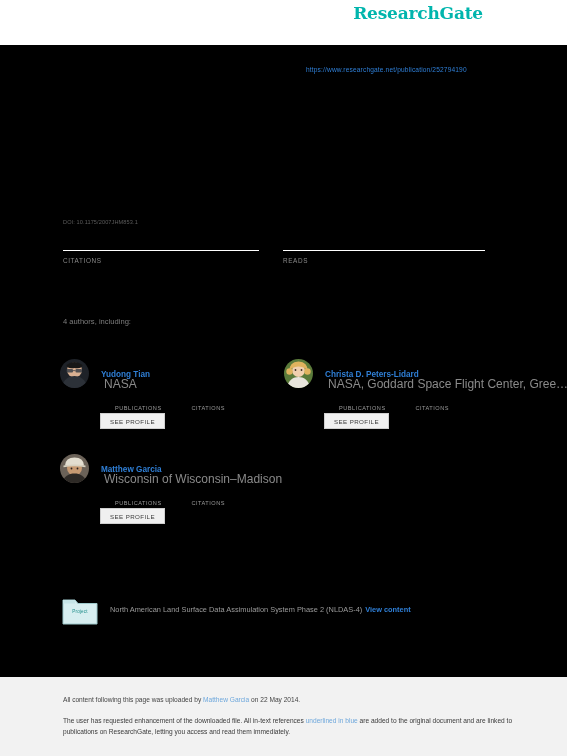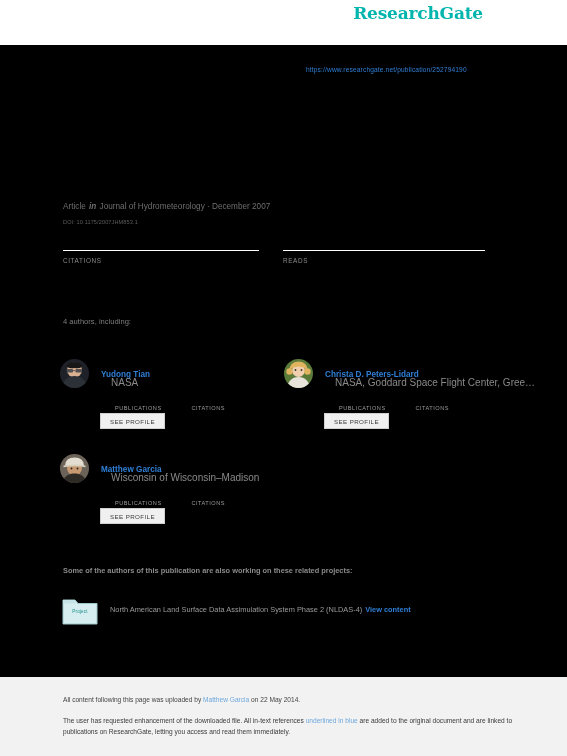--- a/index.html
+++ b/index.html
@@ -125,22 +125,22 @@
   .author-name {
     position: absolute;
     top: 13px; left: 41px;
     font-size: 8.2px;
     font-weight: bold;
     color: #2f7fd6;
     white-space: nowrap;
   }
   .author-affil {
     position: absolute;
-    top: 20px; left: 51px;
-    font-size: 10px;
+    top: 20px; left: 44px;
+    font-size: 12px;
     color: #8a8a8a;
     white-space: nowrap;
   }
   .author-metrics {
     position: absolute;
     top: 39px; left: 55px;
     width: 160px;
   }
   .metric {
     display: inline-block;
@@ -240,25 +240,20 @@
 
 <div class="page">
 
   <div class="top-strip"></div>
   <div class="body-dark"></div>
 
   <div class="brand">ResearchGate</div>
 
   <div class="pub-url">https://www.researchgate.net/publication/252794190</div>
 
-  <div class="article-line">
-    <span class="lbl">Article</span>
-    <span class="it">in</span>
-    <span class="lbl">Journal of Hydrometeorology · December 2007</span>
-  </div>
   <div class="doi-line">DOI: 10.1175/2007JHM853.1</div>
 
   <div class="stat-block stat-citations">
     <div class="stat-value"></div>
     <div class="stat-rule"></div>
     <div class="stat-label">CITATIONS</div>
   </div>
   <div class="stat-block stat-reads">
     <div class="stat-value"></div>
     <div class="stat-rule"></div>
@@ -324,21 +319,20 @@
     </div>
     <div class="author-name">Matthew Garcia</div>
     <div class="author-affil">Wisconsin of Wisconsin–Madison</div>
     <div class="author-metrics">
       <span class="metric pubs">PUBLICATIONS</span>
       <span class="metric">CITATIONS</span>
     </div>
     <div class="see-profile">SEE PROFILE</div>
   </div>
 
-  <div class="projects-heading">Some of the authors of this publication are also working on these related projects:</div>
 
   <div class="project-row">
     <div class="folder-icon">
       <svg width="36" height="30" viewBox="0 0 36 30">
         <path d="M1 4 L13 4 L16 7.5 L35 7.5 L35 28 L1 28 Z" fill="#d7eef0" stroke="#9ec9cc" stroke-width="1"></path>
         <rect x="1" y="4" width="12" height="3.5" fill="#c6e4e7"></rect>
       </svg>
       <div class="flabel">Project</div>
     </div>
     <div class="project-text">

